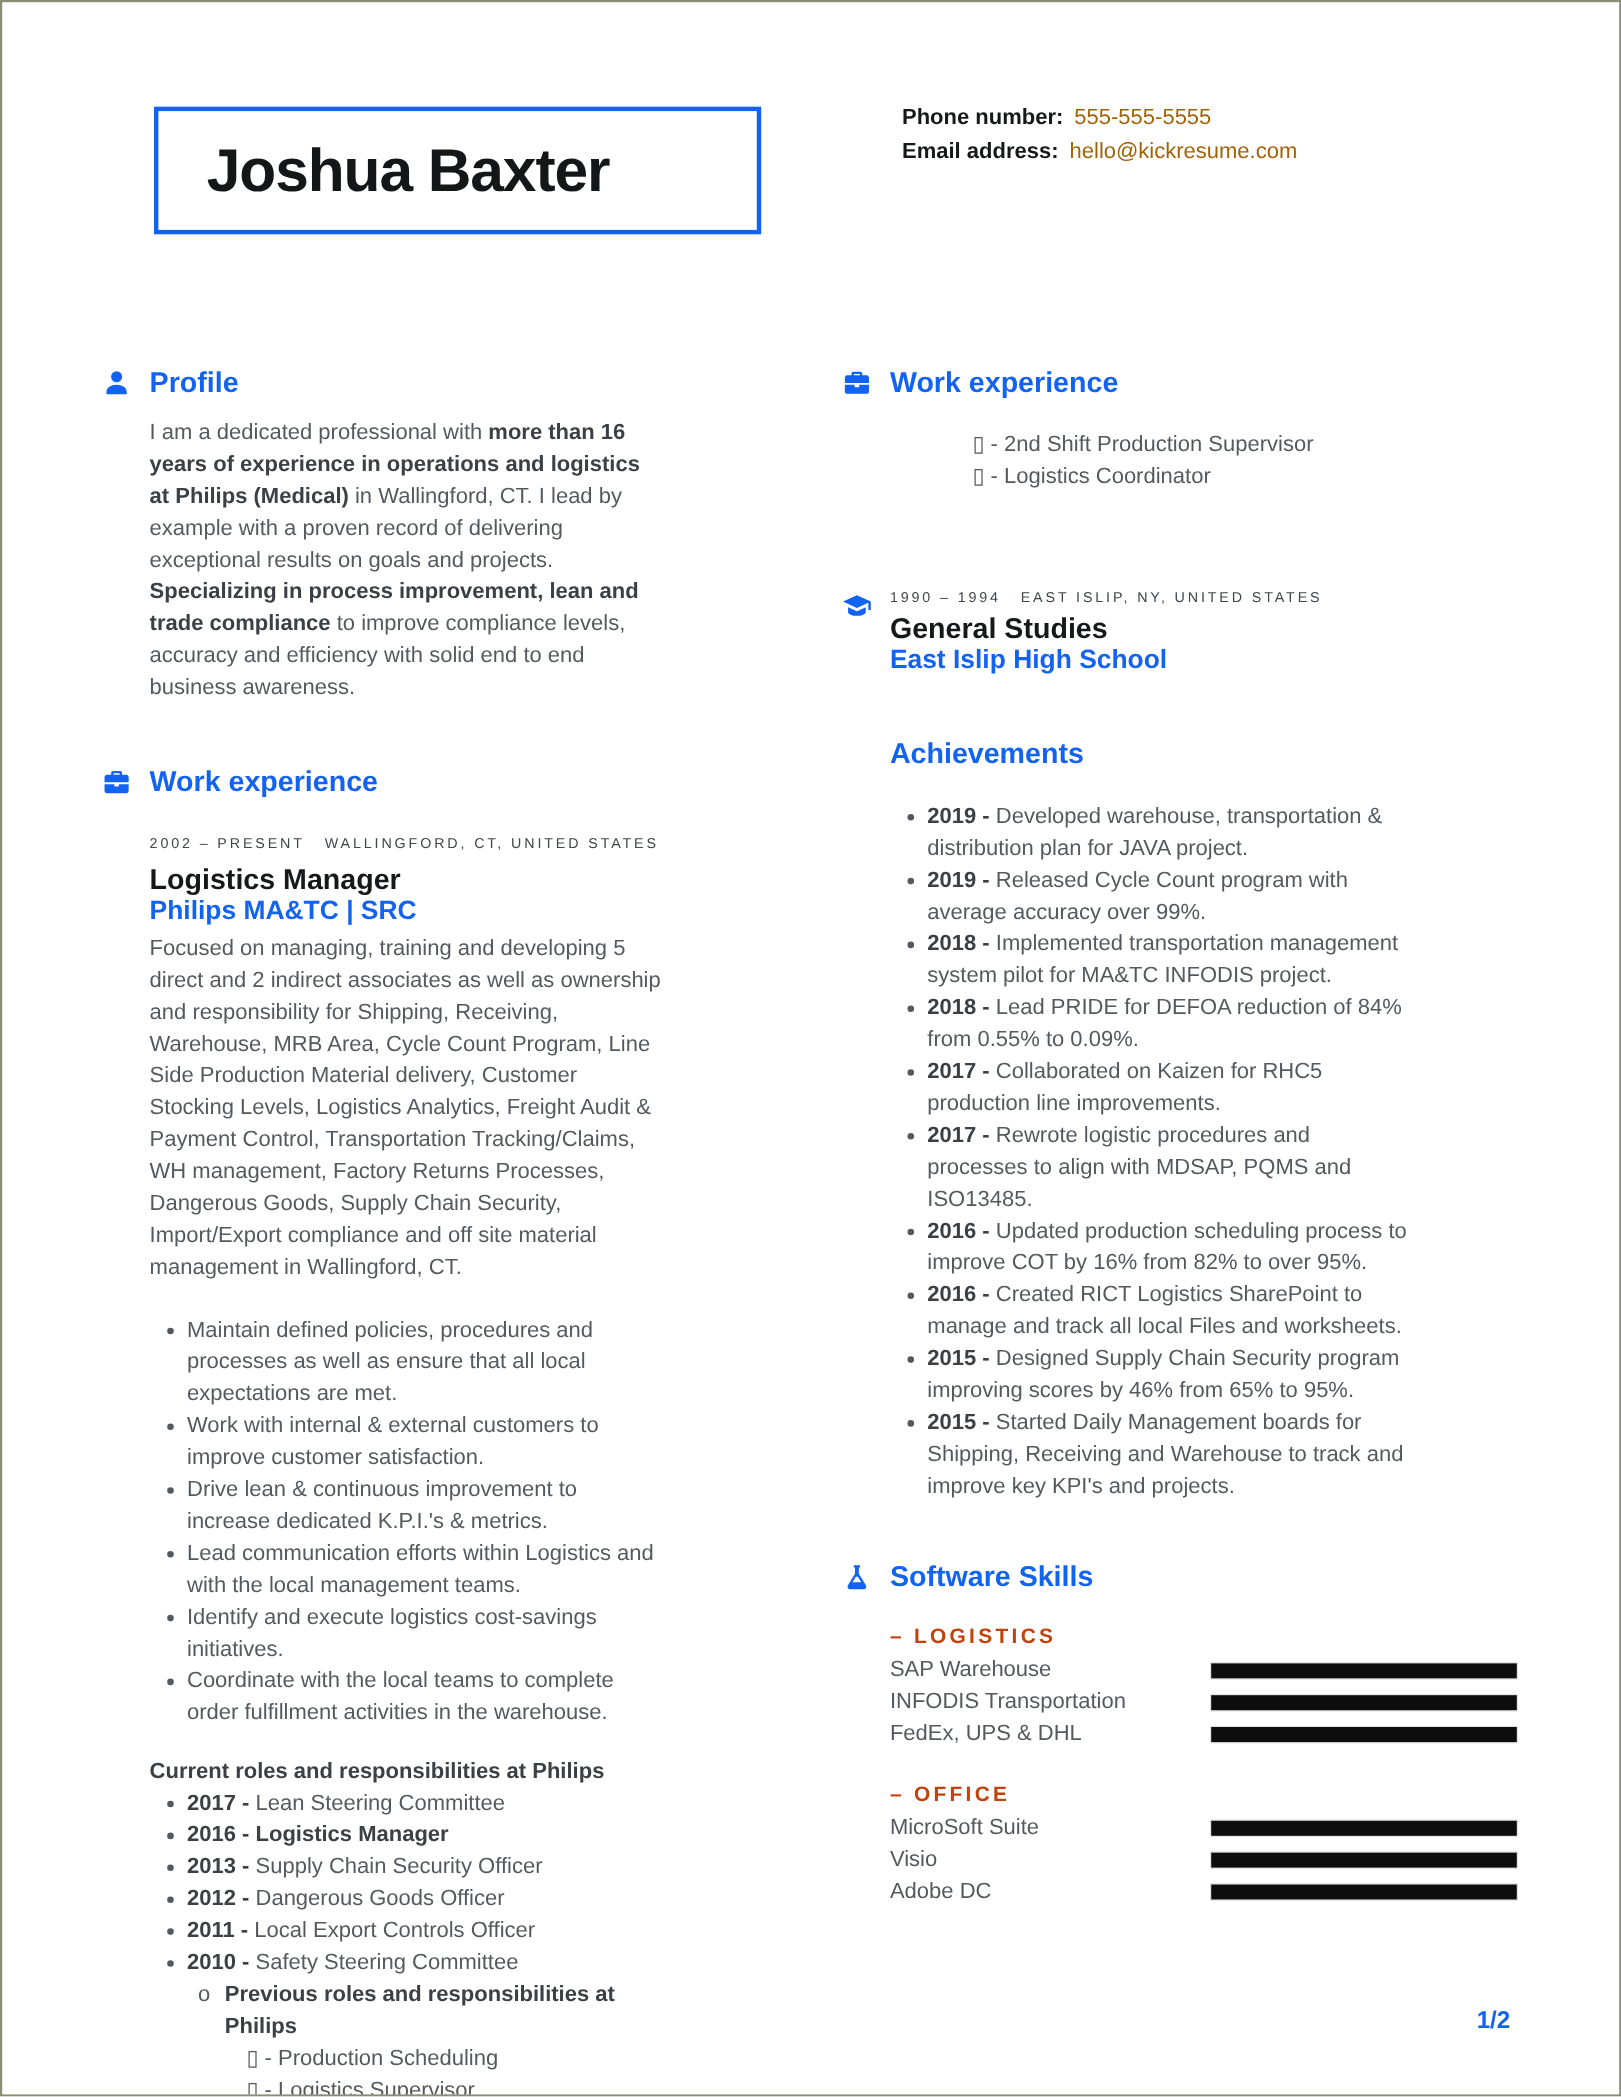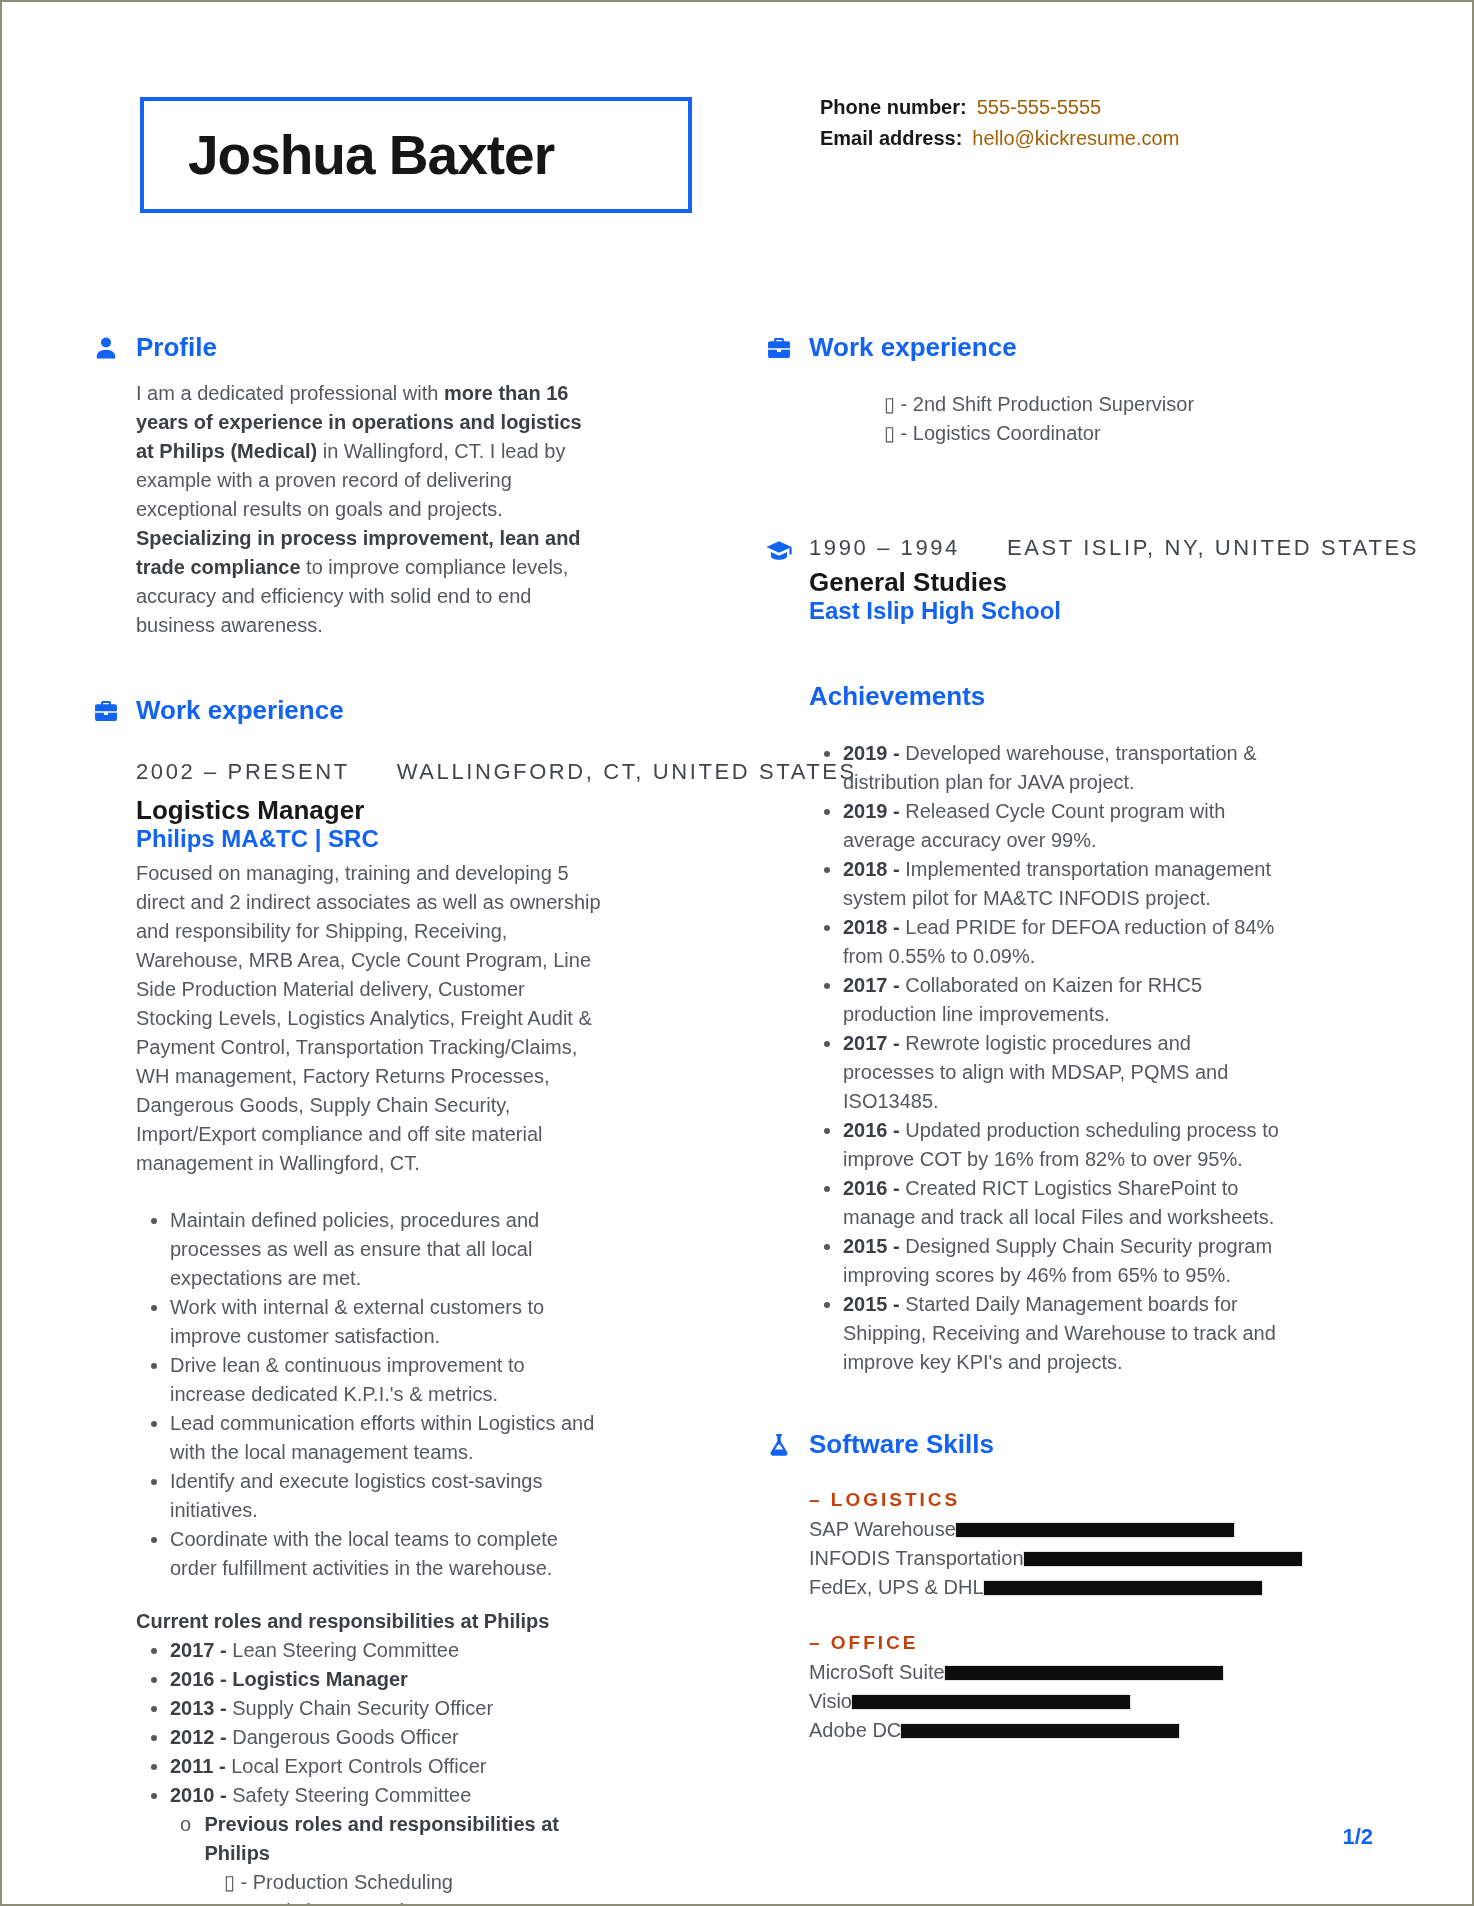--- a/index.html
+++ b/index.html
@@ -22,21 +22,21 @@
   
   .columns { display:flex; margin-top:80px; }
   .col-left  { margin-left:90px;  width:512px; flex:none; }
   .col-right { margin-left:161px; width:614px; flex:none; }
 
   .section { position:relative; padding-left:44px; }
   .sec-icon { position:absolute; left:0; top:2px; width:28px; height:28px; }
   .sec-icon svg { width:28px; height:28px; fill:#1363F2; }
   .sec-title { font-size:26px; font-weight:700; color:#1363F2; line-height:30px; }
 
-  .meta { display:flex; gap:47px; font-size:22px; letter-spacing:2.6px; color:#41464b;
+  .meta { display:flex; gap:18px; font-size:13px; letter-spacing:2.6px; color:#41464b;
           margin-top:34px; white-space:nowrap; }
   .job-title { font-size:26px; font-weight:700; color:#17181a; margin-top:10px; line-height:30px; }
   .company   { font-size:24px; font-weight:700; color:#1363F2; line-height:28px; }
 
   .para { font-size:20px; line-height:29px; color:#55595e; margin-top:17px; }
   .para .b { font-weight:700; color:#3c4045; }
 
   ul.dots { margin:28px 0 0 0; padding-left:34px; list-style:disc outside; }
   ul.dots li { font-size:20px; line-height:29px; color:#55595e; }
   ul.dots.tight { margin-top:0; }
@@ -48,21 +48,21 @@
   .prev-block { margin-top:0; }
   .prev-line { display:flex; margin-left:44px; font-size:20px; line-height:29px; }
   .prev-line .o-marker { width:26px; color:#55595e; }
   .prev-line .prev-title { font-weight:700; color:#3c4045; }
   .tofu-item { margin-left:88px; font-size:20px; line-height:29px; color:#55595e; }
 
   .indent-items { margin-top:28px; margin-left:75px; font-size:20px; line-height:29px; color:#55595e; }
 
   
   .skill-group-title { font-size:19px; font-weight:700; letter-spacing:3px; color:#c2410c; margin-top:30px; }
-  .skill-row { display:flex; align-items:center; height:29px; }
+  .skill-row { display:flex; align-items:center; justify-content:space-between; height:29px; }
   .skill-rows { margin-top:4px; }
   .skill-name { font-size:20px; color:#55595e; }
   .bar { width:278px; height:14px; background:#0d0d0d; outline:1px solid #e3e3e3; }
   .bar-fill { height:100%; background:#1363F2; }
 
   .spacer-55 { height:55px; } .spacer-52 { height:52px; } .spacer-56 { height:56px; }
 
   .foot { position:absolute; top:1822px; right:99px; font-size:22px; font-weight:700; color:#1363F2;margin-left:36px; }
 </style>
 </head>

